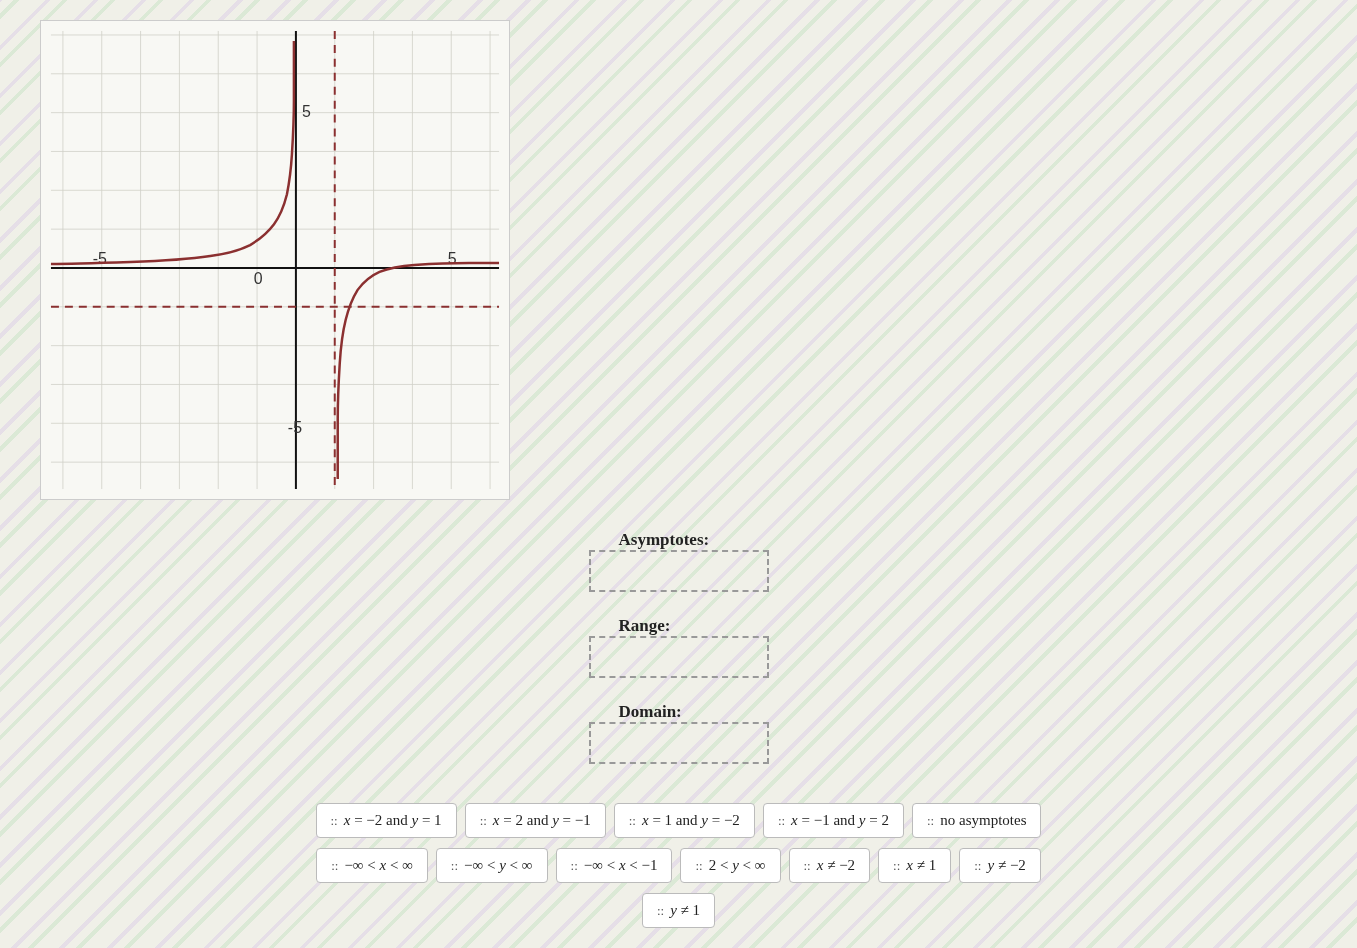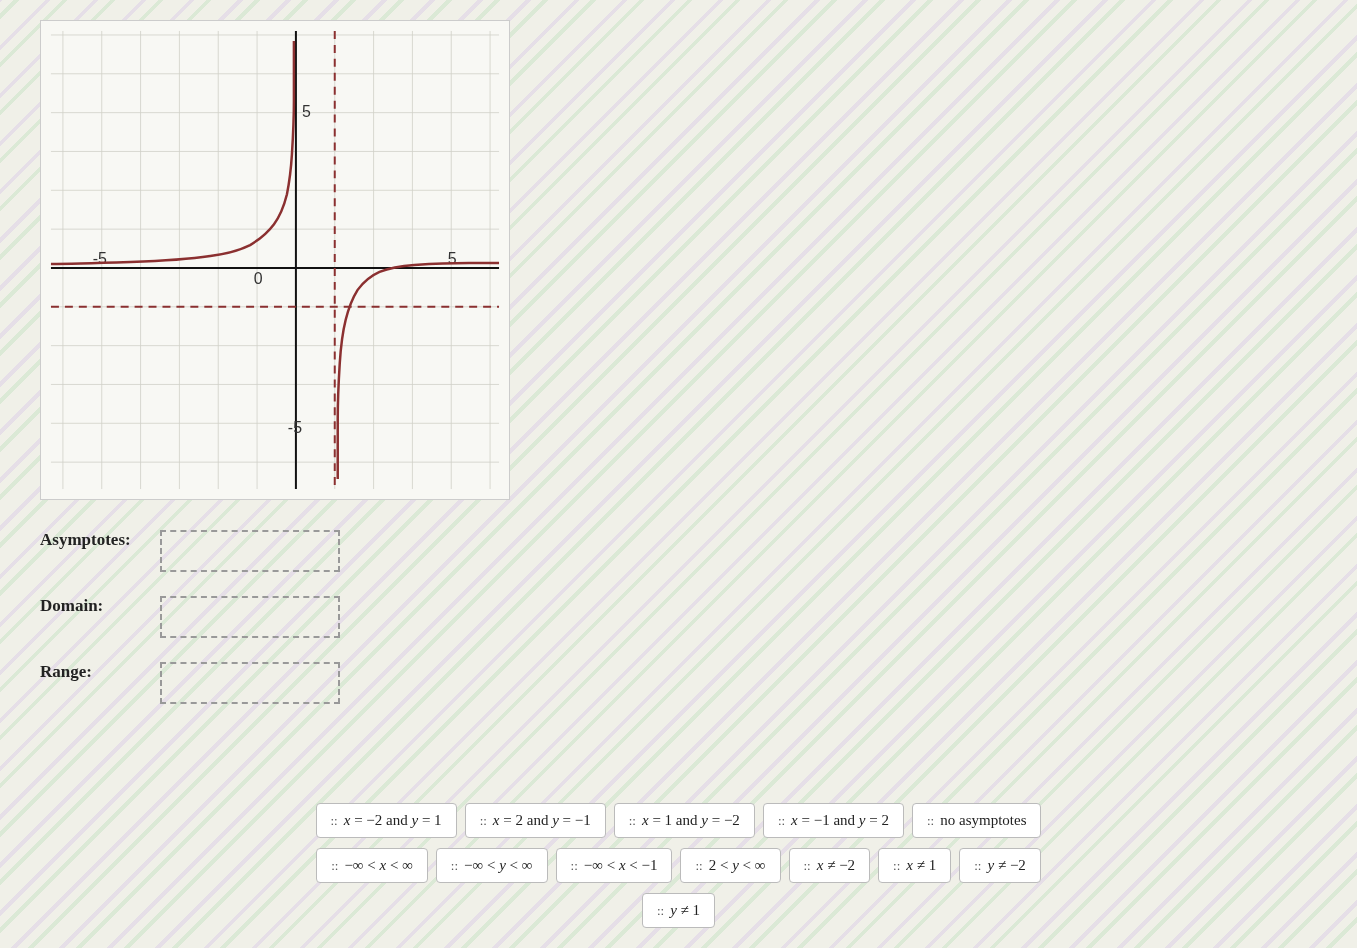--- a/index.html
+++ b/index.html
@@ -53,22 +53,23 @@
       height: 100%;
     }
 
     
     .answer-fields {
       margin-top: 10px;
     }
 
     .field-row {
       display: flex;
-      align-items: flex-start;
+      align-items: center;
       margin-bottom: 24px;
+      flex-direction: column;
     }
 
     .field-label {
       font-size: 17px;
       font-weight: bold;
       color: #222;
       min-width: 120px;
     }
 
     .dashed-box {
@@ -203,27 +204,27 @@
 
     </svg>
   </div>
 
   <div class="answer-fields">
     <div class="field-row">
       <span class="field-label">Asymptotes:</span>
       <div class="dashed-box"></div>
     </div>
     <div class="field-row">
+      <span class="field-label">Range:</span>
+      <div class="dashed-box"></div>
+    </div>
+    <div class="field-row">
       <span class="field-label">Domain:</span>
       <div class="dashed-box"></div>
     </div>
-    <div class="field-row">
-      <span class="field-label">Range:</span>
-      <div class="dashed-box"></div>
-    </div>
   </div>
 
 </div>
 
 <div class="chips-section">
   <div class="chips-row">
 
     <div class="chip">
       <span class="chip-dots">::</span>
       <span><i>x</i> = −2 and <i>y</i> = 1</span>

